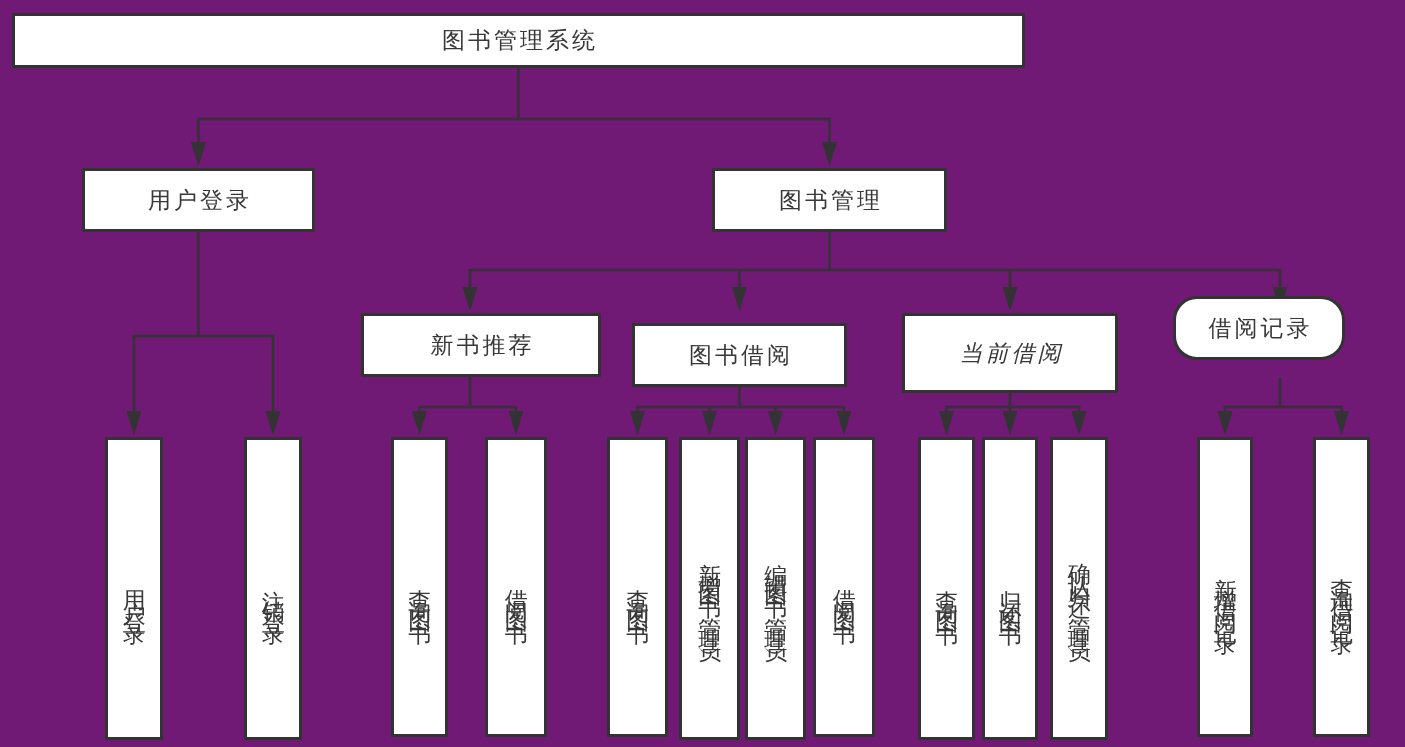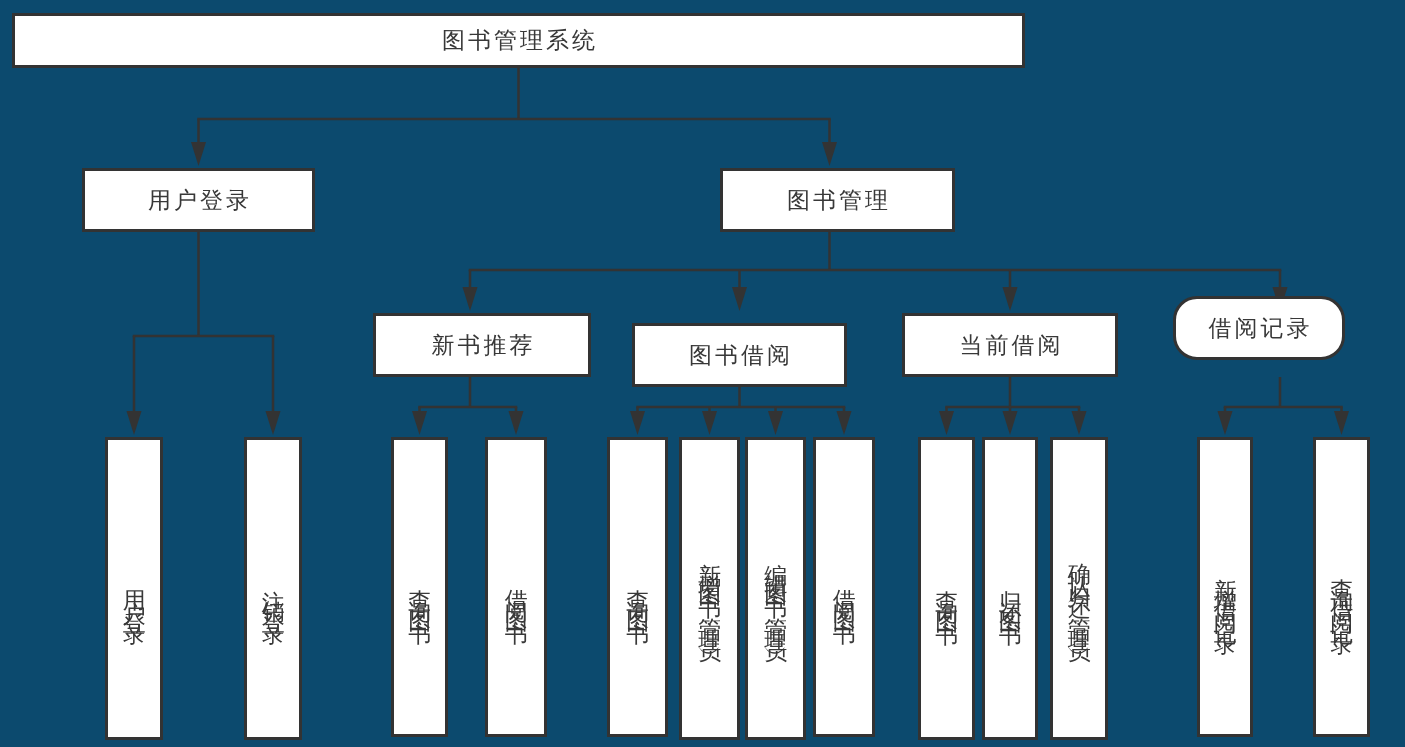--- a/index.html
+++ b/index.html
@@ -4,21 +4,21 @@
 <style>
   * { box-sizing: border-box; margin: 0; padding: 0; }
   html, body { background: #ffffff; }
   body {
     font-family: "Liberation Sans", "DejaVu Sans", sans-serif;
     width: 1405px; height: 747px; overflow: hidden;
   }
   .canvas {
     position: relative;
     width: 1405px; height: 747px;
-    background: #0c4a6e;
+    background: #701a75;
     padding-left: 12px;
   }
   svg.connectors {
     position: absolute; left: 0; top: 0;
     width: 1405px; height: 747px;
     pointer-events: none;
   }
   .node {
     position: absolute;
     background: #ffffff;
@@ -112,36 +112,36 @@
         <polygon stroke="none" points="1334,411 1349,411 1341.5,435"></polygon>
       </g>
     </svg>
   <div id="nodes-layer">
       <div class="node horiz" style="left: 12px; top: 13px; width: 1013px; height: 55px;">
         <span class="label">图书管理系统</span>
       </div>
       <div class="node horiz" style="left: 82px; top: 168px; width: 233px; height: 64px;">
         <span class="label">用户登录</span>
       </div>
-      <div class="node horiz" style="left: 712px; top: 168px; width: 235px; height: 64px; margin-left: 8px;">
+      <div class="node horiz" style="left: 712px; top: 168px; width: 235px; height: 64px;">
         <span class="label">图书管理</span>
       </div>
       <div class="node vert" style="left: 105px; top: 437px; width: 58px; height: 303px;">
         <span class="label">用户登录</span>
       </div>
       <div class="node vert" style="left: 244px; top: 437px; width: 58px; height: 303px;">
         <span class="label">注销登录</span>
       </div>
-      <div class="node horiz" style="left: 361px; top: 313px; width: 218px; height: 64px; margin-left: 12px;">
+      <div class="node horiz" style="left: 361px; top: 313px; width: 240px; height: 64px;">
         <span class="label">新书推荐</span>
       </div>
       <div class="node horiz" style="left: 632px; top: 313px; width: 215px; height: 64px; margin-top: 10px;">
         <span class="label">图书借阅</span>
       </div>
-      <div class="node horiz" style="left: 902px; top: 313px; width: 216px; height: 64px;">
+      <div class="node horiz" style="left: 902px; top: 313px; width: 216px; height: 80px; font-style: italic;">
         <span class="label">当前借阅</span>
       </div>
       <div class="node horiz" style="left: 1173px; top: 296px; width: 172px; height: 64px; border-radius: 24px;">
         <span class="label">借阅记录</span>
       </div>
       <div class="node vert" style="left: 391px; top: 437px; width: 57px; height: 300px;">
         <span class="label">查询图书</span>
       </div>
       <div class="node vert" style="left: 485px; top: 437px; width: 62px; height: 300px;">
         <span class="label">借阅图书</span>

